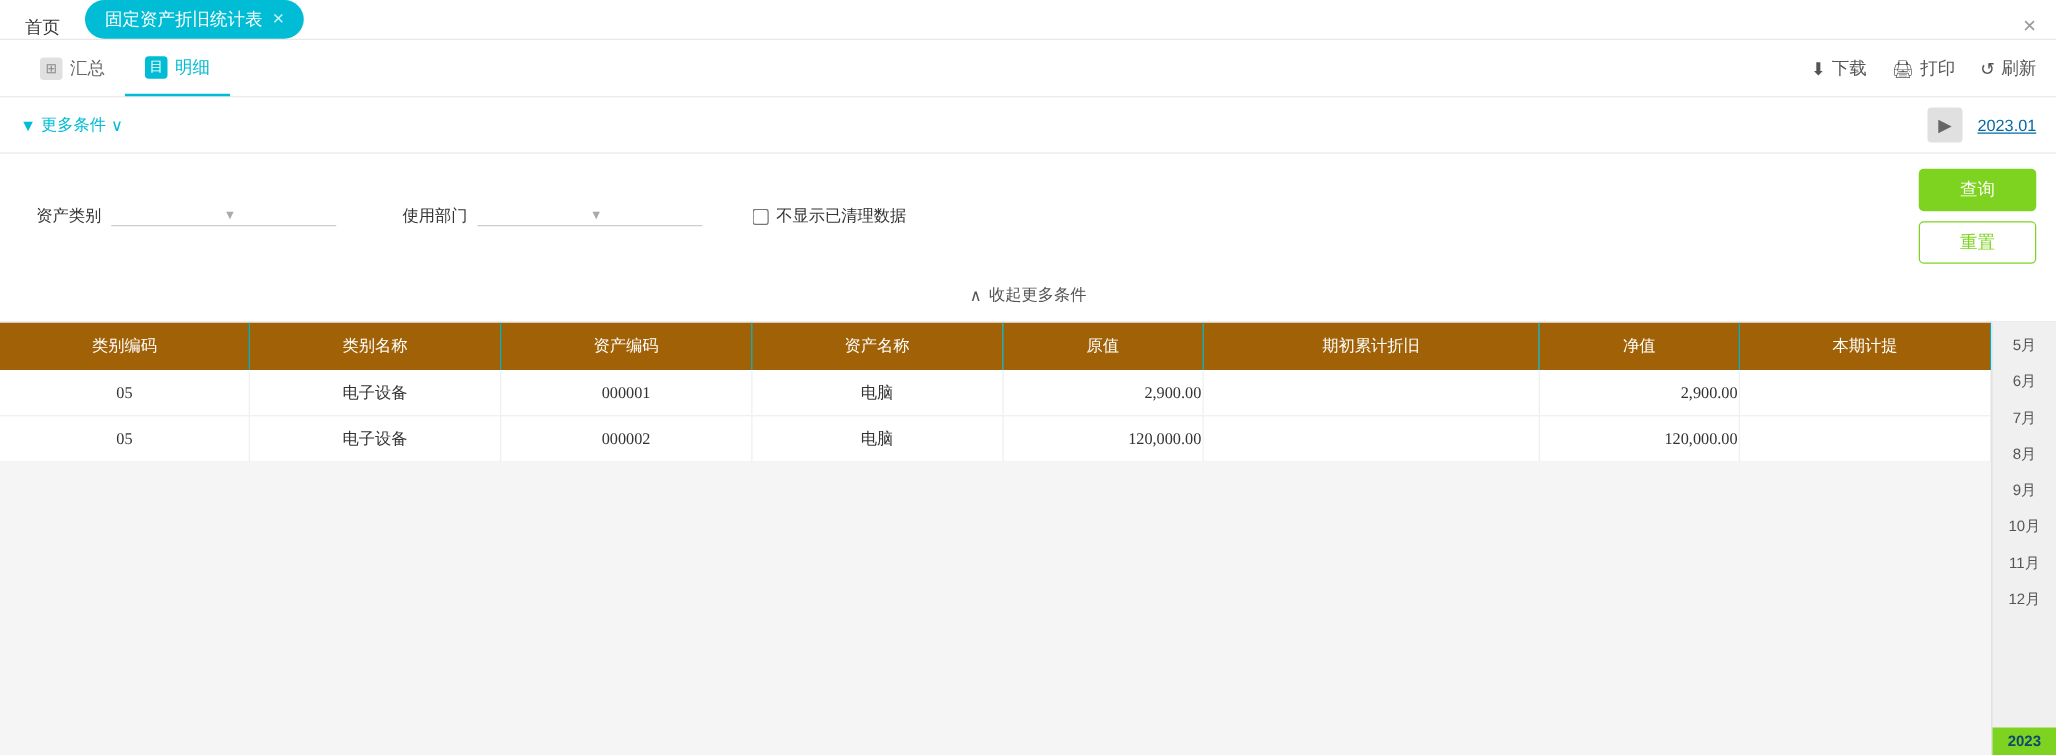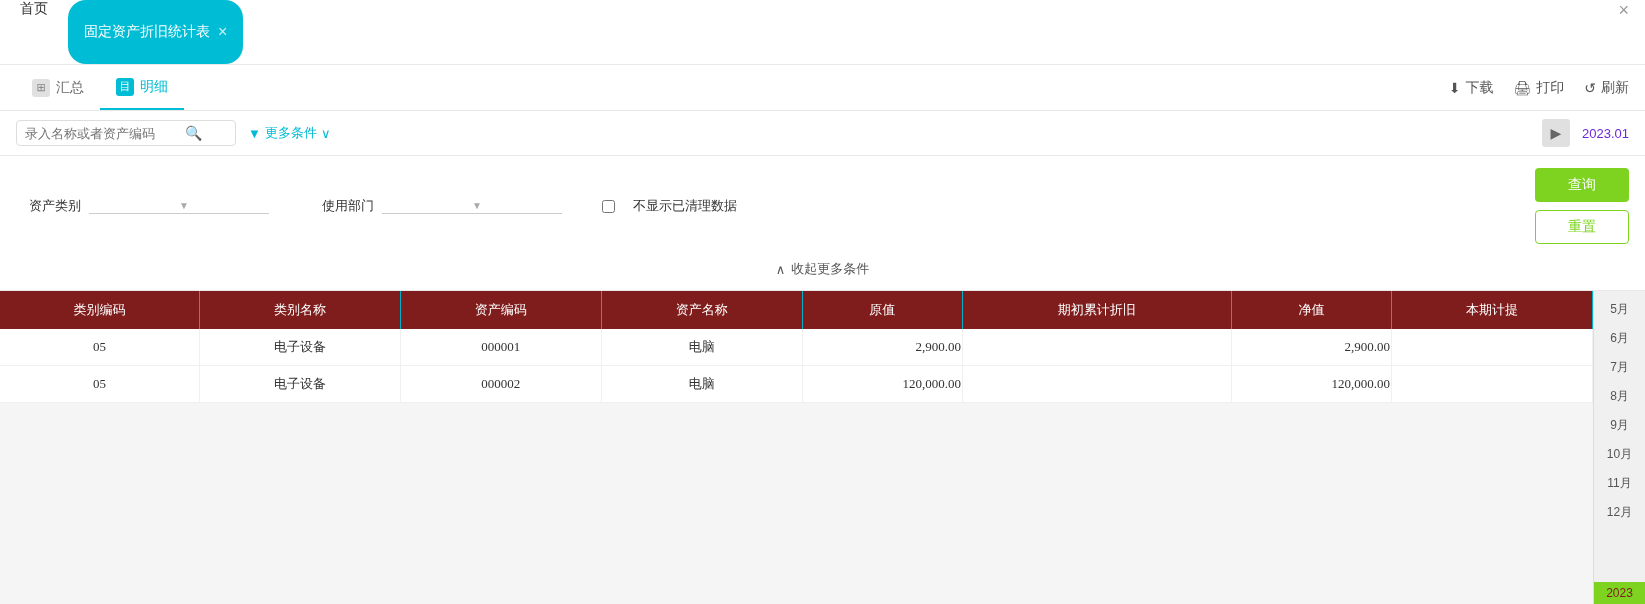--- a/index.html
+++ b/index.html
@@ -11,22 +11,22 @@
       height: 604px;
       overflow: hidden;
       display: flex;
       flex-direction: column;
     }
 
     
     .top-nav {
       background: #fff;
       display: flex;
-      align-items: flex-start;
-      height: 65px;
+      align-items: flex-end;
+      height: 32px;
       padding: 0 0 0 0;
       border-bottom: 1px solid #e8e8e8;
       flex-shrink: 0;
     }
     .nav-home {
       padding: 0 20px;
       color: #333;
       font-size: 14px;
       cursor: pointer;
     }
@@ -157,22 +157,23 @@
       border-radius: 3px;
       display: flex;
       align-items: center;
       justify-content: center;
       cursor: pointer;
       color: #666;
       font-size: 14px;
     }
     .date-label {
       font-size: 13px;
-      color: #6d28d9;
+      color: #0369a1;
       white-space: nowrap;
+      text-decoration: underline;
     }
 
     
     .filter-area {
       background: #fff;
       padding: 12px 16px 8px 16px;
       border-bottom: 1px solid #e8e8e8;
       flex-shrink: 0;
     }
     .filter-row {
@@ -198,21 +199,21 @@
       border-bottom: 1px solid #ccc;
       width: 180px;
       padding: 2px 4px;
     }
     .filter-select-wrap span { flex: 1; font-size: 13px; color: #999; }
     .filter-select-wrap .arrow { color: #aaa; font-size: 10px; }
 
     .checkbox-field {
       display: flex;
       align-items: center;
-      gap: 18px;
+      gap: 6px;
       font-size: 13px;
       color: #333;
     }
     .checkbox-field input[type=checkbox] { cursor: pointer; }
 
     .btn-query {
       background: #7ed321;
       color: #fff;
       border: none;
       border-radius: 4px;
@@ -271,37 +272,37 @@
     .month-item {
       padding: 6px 0;
       width: 100%;
       text-align: center;
       cursor: pointer;
       color: #555;
       font-size: 12px;
     }
     .month-item.year-badge {
       background: #7ed321;
-      color: #7f1d1d;
-      font-weight: normal;
+      color: #0c4a6e;
+      font-weight: bold;
       padding: 4px 0;
       margin-top: auto;
     }
 
     
     .table-wrap {
       flex: 1;
       overflow: auto;
     }
     table {
       width: 100%;
       border-collapse: collapse;
     }
     thead tr {
-      background: #7f1d1d;
+      background: #a16207;
       color: #fff;
     }
     thead th {
       padding: 10px 12px;
       font-size: 13px;
       font-weight: normal;
       text-align: center;
       border-right: 1px solid #00afc8;
       white-space: nowrap;
     }
@@ -353,24 +354,20 @@
       <span>打印</span>
     </div>
     <div class="toolbar-btn">
       <span>↺</span>
       <span>刷新</span>
     </div>
   </div>
 </div>
 
 <div class="search-bar">
-  <div class="search-input-wrap">
-    <input type="text" placeholder="录入名称或者资产编码" style="">
-    <span class="search-icon">🔍</span>
-  </div>
   <div class="more-filter">
     <span>▼</span>
     <span>更多条件</span>
     <span>∨</span>
   </div>
   <div class="nav-arrow-right" style="margin-left:auto;">▶</div>
   <span class="date-label">2023.01</span>
 </div>
 
 <div class="filter-area">

